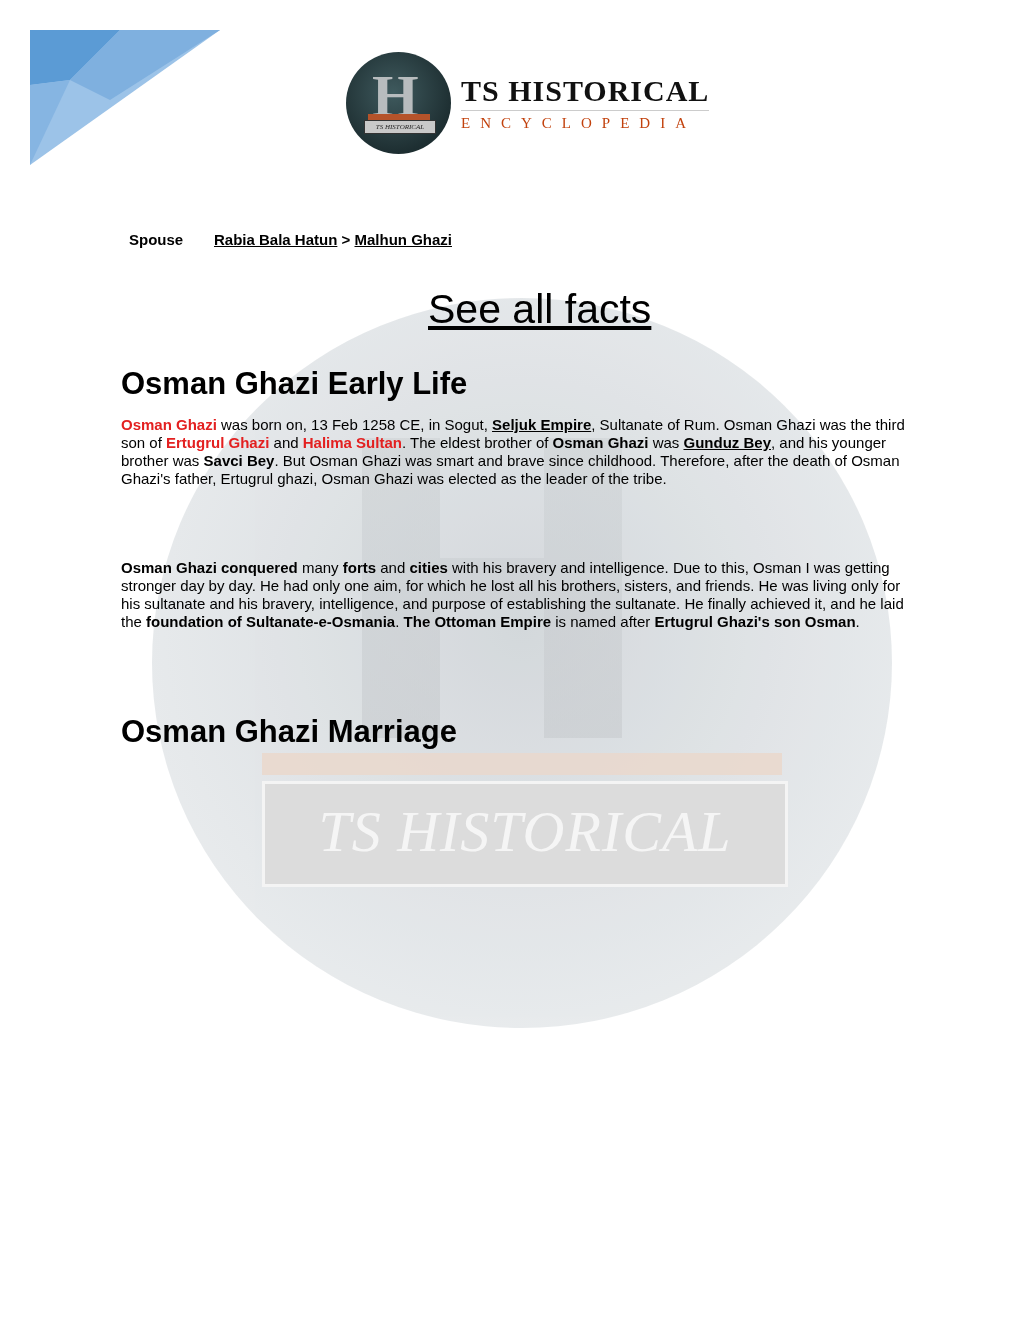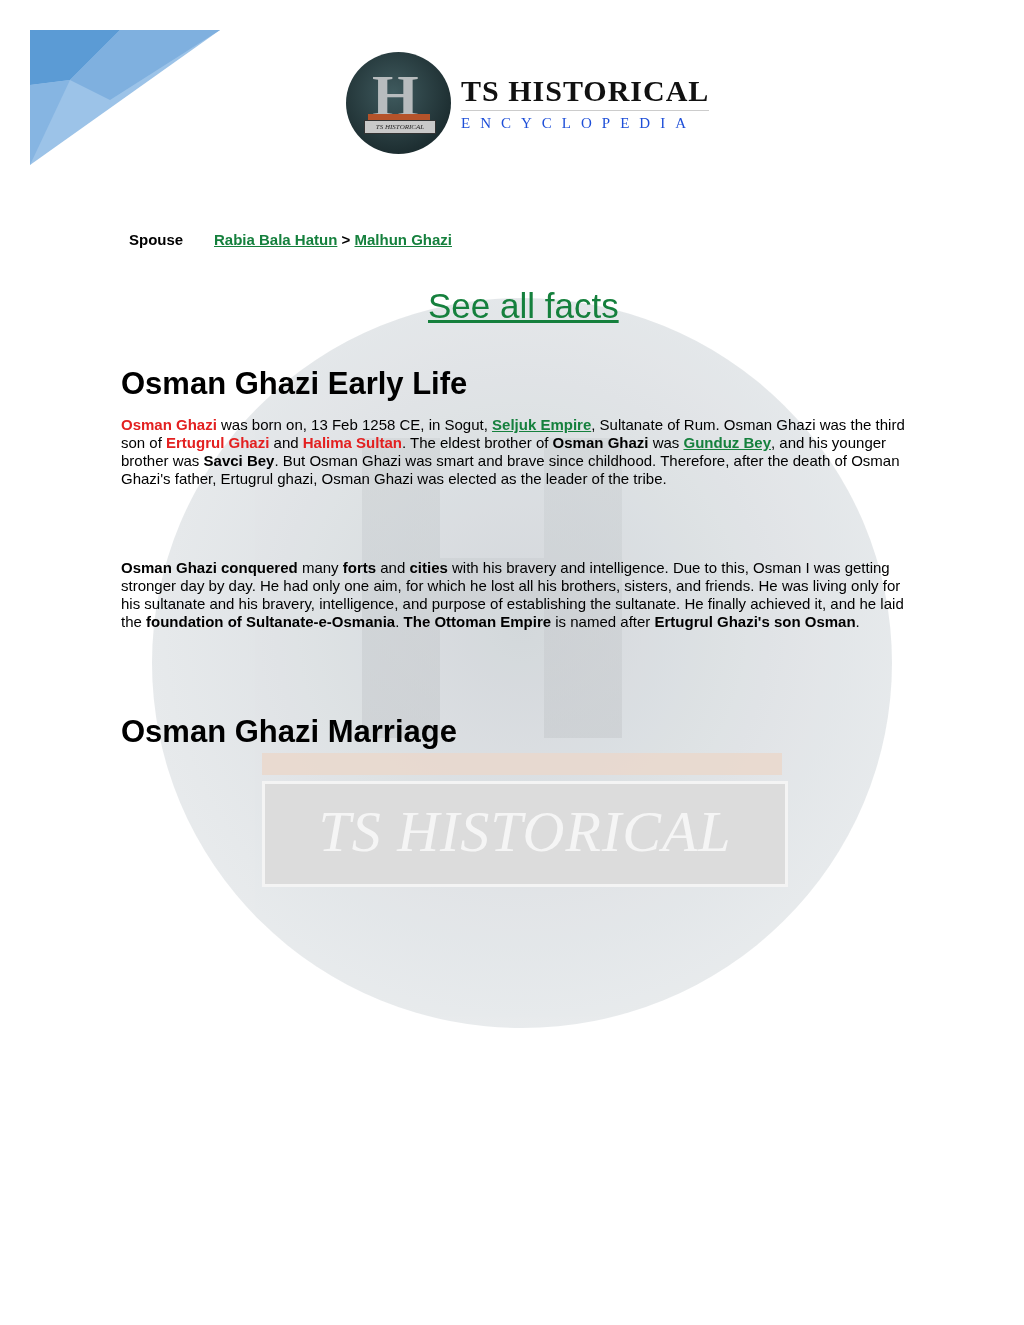--- a/index.html
+++ b/index.html
@@ -11,26 +11,26 @@
   .wm-banner span{position:absolute;left:0;right:0;top:14px;text-align:center;font-family:"Liberation Serif",serif;font-style:italic;font-size:58px;color:#f5f5f5;letter-spacing:1px;}
   .wm-glow{position:absolute;left:110px;top:455px;width:520px;height:22px;background:#e9d3c6;opacity:.8;}
   .wm-h{position:absolute;left:210px;top:140px;width:260px;height:300px;background:linear-gradient(#c9cdd0,#bfc4c7);opacity:.55;clip-path:polygon(0 0,30% 0,30% 40%,70% 40%,70% 0,100% 0,100% 100%,70% 100%,70% 55%,30% 55%,30% 100%,0 100%);}
   .logo{position:absolute;left:346px;top:52px;display:flex;align-items:center;}
   .logo-badge{width:105px;height:102px;border-radius:50%;background:radial-gradient(circle at 45% 40%,#3f5a5e,#1e2f32 70%,#152225);position:relative;}
   .logo-badge .h{position:absolute;left:26px;top:14px;font-family:"Liberation Serif",serif;font-weight:bold;font-size:60px;color:#b8bcbe;line-height:1;}
   .logo-badge .plate{position:absolute;left:18px;top:68px;width:70px;height:12px;background:#c9c9c9;border:1px solid #333;font-size:7px;font-style:italic;text-align:center;line-height:12px;color:#222;font-family:"Liberation Serif",serif;}
   .logo-badge .ember{position:absolute;left:22px;top:62px;width:62px;height:6px;background:#b5532a;}
   .logo-text{margin-left:10px;}
   .logo-title{font-family:"Liberation Serif",serif;font-weight:bold;font-size:30px;letter-spacing:1px;color:#111;border-bottom:1px solid #ccc;padding-bottom:2px;}
-  .logo-sub{font-family:"Liberation Serif",serif;font-size:15px;letter-spacing:10px;color:#1d4ed8;margin-top:4px;}
+  .logo-sub{font-family:"Liberation Serif",serif;font-size:15px;letter-spacing:10px;color:#c2410c;margin-top:4px;}
   .content{position:absolute;left:0;top:0;width:1024px;}
   .spouse{position:absolute;left:129px;top:231px;font-size:15px;font-weight:bold;display:flex;justify-content:center;}
   .spouse .lbl{width:85px;}
-  a{color:#15803d;text-decoration:underline;}
-  .seeall{position:absolute;left:428px;top:286px;font-size:35px;}
+  a{color:#000000;text-decoration:underline;}
+  .seeall{position:absolute;left:428px;top:286px;font-size:41px;}
   h2{position:absolute;left:121px;margin:0;font-size:31px;font-weight:bold;}
   .p{position:absolute;left:121px;width:790px;font-size:15px;line-height:18px;}
   .red{color:#e32020;font-weight:bold;}
   b{font-weight:bold;}
   a.b{font-weight:bold;}
 </style>
 </head>
 <body>
 
 <svg class="corner" viewBox="0 0 200 140">

